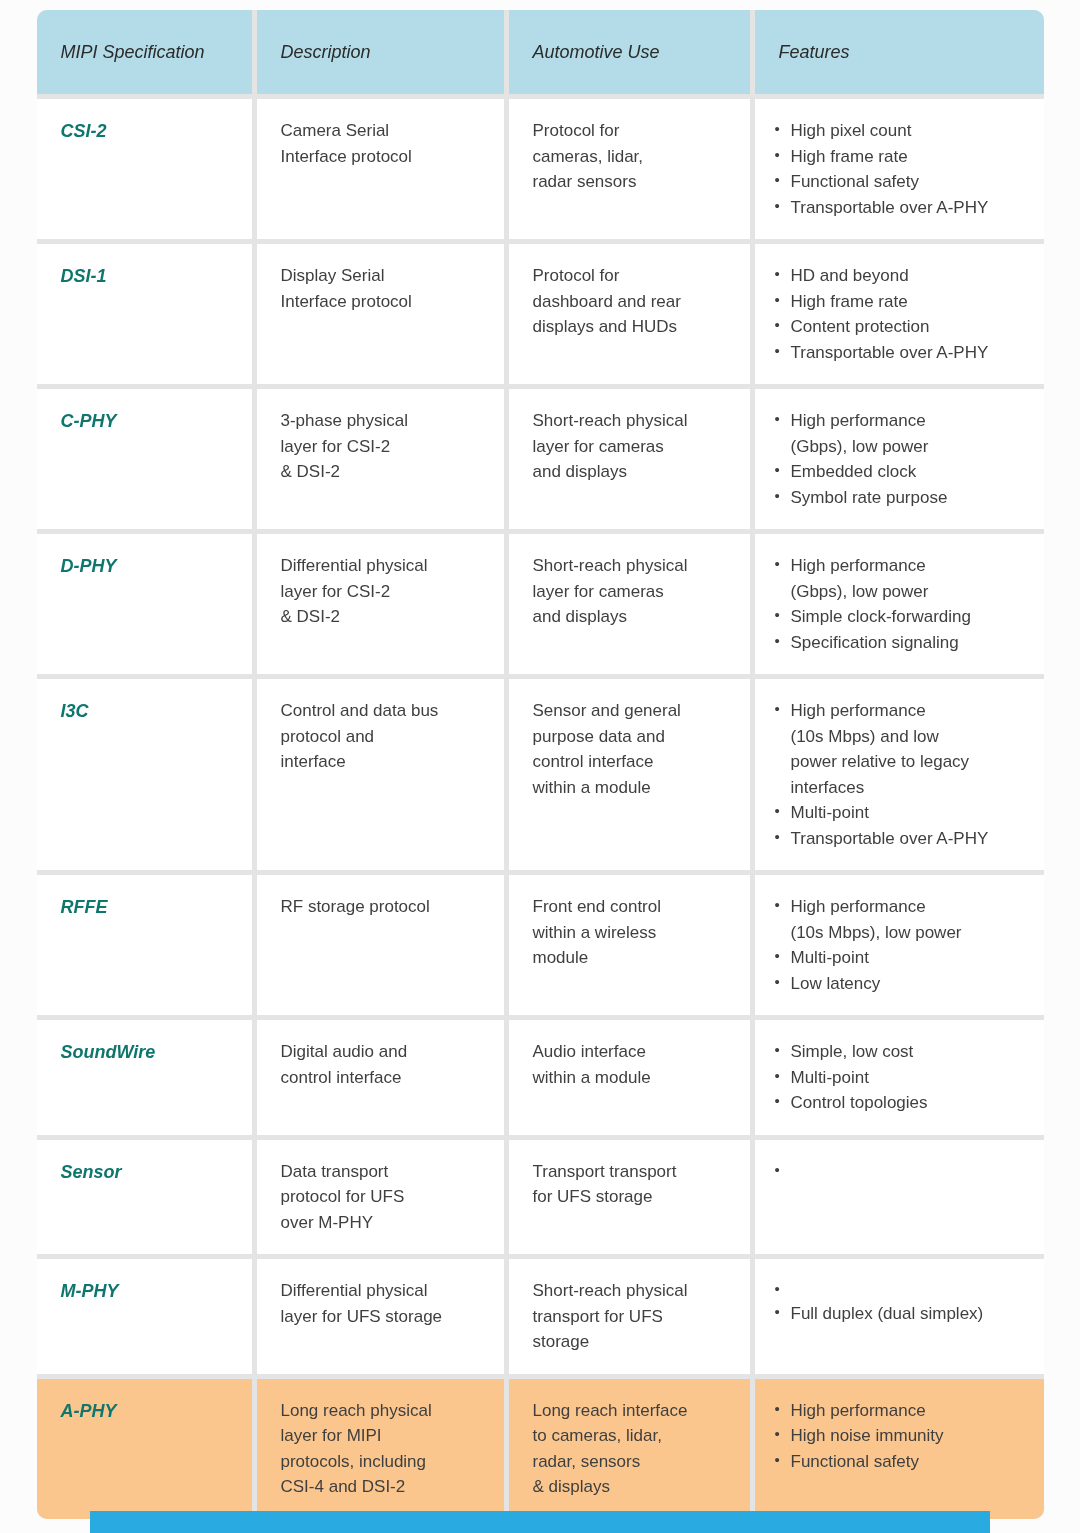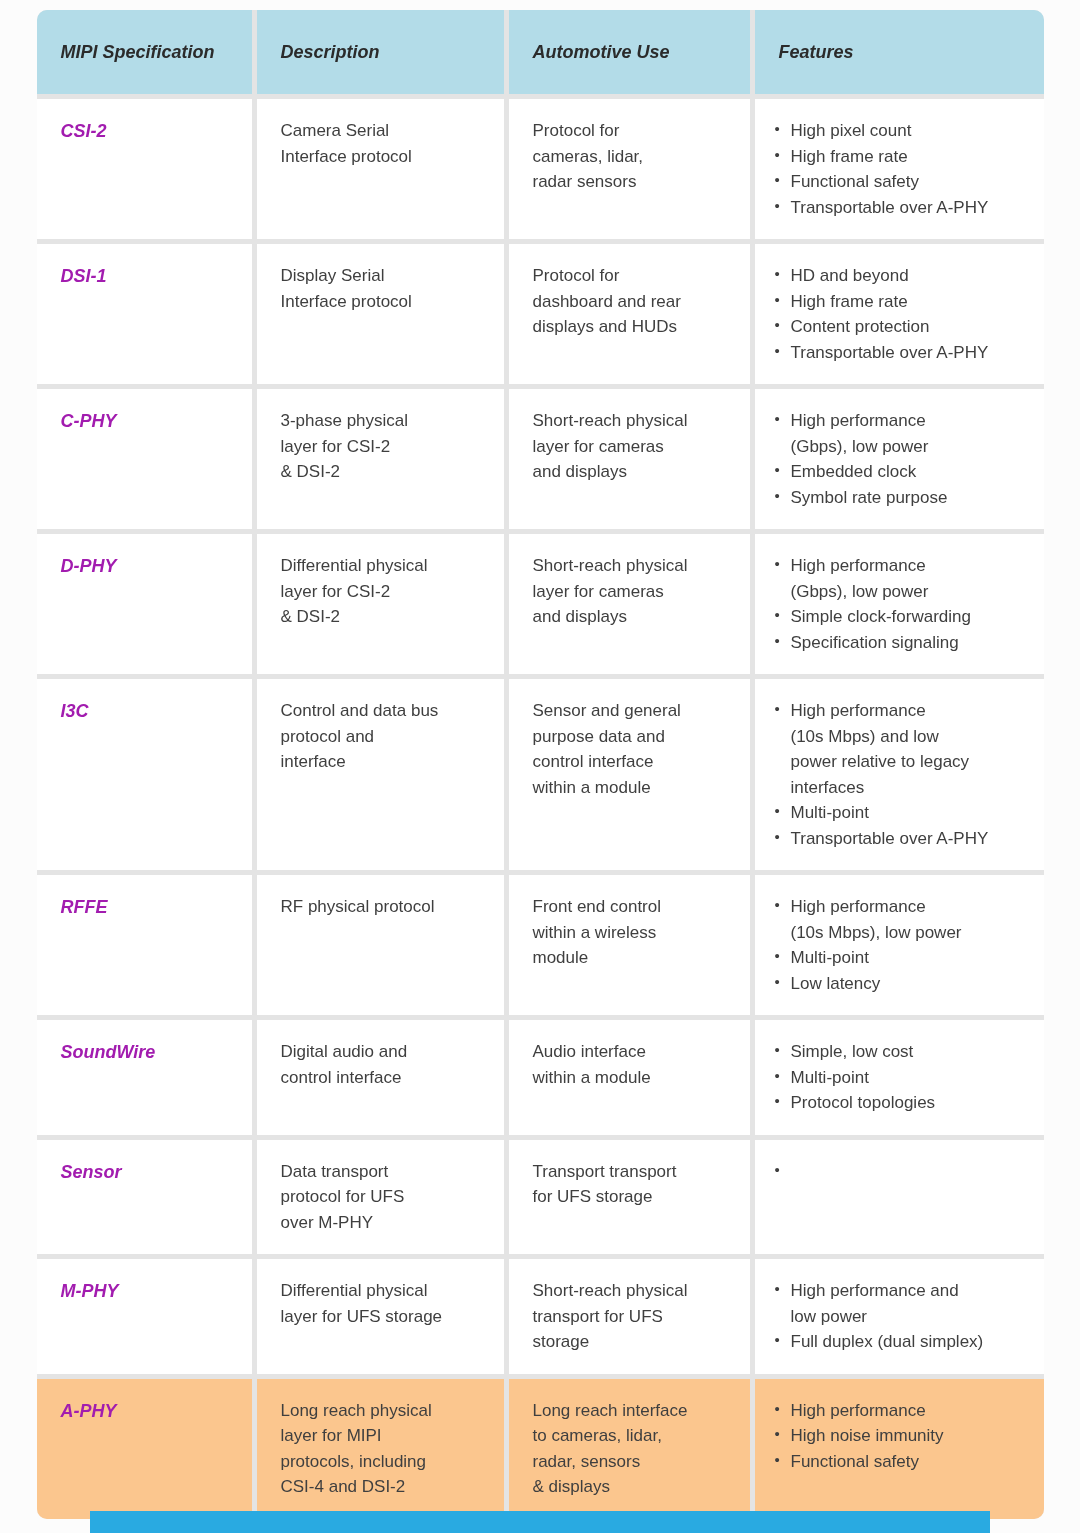--- a/index.html
+++ b/index.html
@@ -24,35 +24,35 @@
   .trow { display: contents; }
   .cell {
     background: var(--cell-bg, #ffffff);
     padding: 19px 18px 19px 24px;
     font-size: 17px;
     line-height: 1.5;
     color: var(--text, #3f3f3f);
   }
   .header-cell {
     background: var(--header-bg, #b3dce8);
-    font-weight: bold;
+    font-weight: normal;
     font-style: italic;
     font-size: 18px;
     color: #2b2b2b;
     display: flex;
     align-items: center;
     min-height: 84px;
     padding-top: 0;
     padding-bottom: 0;
   }
   .spec-cell {
     font-weight: bold;
     font-style: italic;
     font-size: 18px;
-    color: #a21caf;
+    color: #0f766e;
   }
   .pre { white-space: pre-line; }
   .cell.highlight { background: var(--highlight-bg, #fbc68e); }
   .features-cell { padding-left: 20px; }
   .bullet-item { display: flex; }
   .bullet {
     flex: 0 0 auto;
     width: 16px;
     font-size: 15px;
   }
@@ -205,21 +205,21 @@
         </div>
         <div class="bullet-item">
           <span class="bullet">•</span>
           <span class="bullet-text">Transportable over A-PHY</span>
         </div>
       </div>
   </div>
 
   <div class="trow">
     <div class="cell spec-cell">RFFE</div>
-    <div class="cell pre">RF physical protocol</div>
+    <div class="cell pre">RF storage protocol</div>
     <div class="cell pre">Front end control
 within a wireless
 module</div>
     <div class="cell features-cell">
         <div class="bullet-item">
           <span class="bullet">•</span>
           <span class="bullet-text">High performance
 (10s Mbps), low power</span>
         </div>
         <div class="bullet-item">
@@ -243,21 +243,21 @@
         <div class="bullet-item">
           <span class="bullet">•</span>
           <span class="bullet-text">Simple, low cost</span>
         </div>
         <div class="bullet-item">
           <span class="bullet">•</span>
           <span class="bullet-text">Multi-point</span>
         </div>
         <div class="bullet-item">
           <span class="bullet">•</span>
-          <span class="bullet-text">Protocol topologies</span>
+          <span class="bullet-text">Control topologies</span>
         </div>
       </div>
   </div>
 
   <div class="trow">
     <div class="cell spec-cell">Sensor</div>
     <div class="cell pre">Data transport
 protocol for UFS
 over M-PHY</div>
     <div class="cell pre">Transport transport
@@ -272,22 +272,20 @@
   <div class="trow">
     <div class="cell spec-cell">M-PHY</div>
     <div class="cell pre">Differential physical
 layer for UFS storage</div>
     <div class="cell pre">Short-reach physical
 transport for UFS
 storage</div>
     <div class="cell features-cell">
         <div class="bullet-item">
           <span class="bullet">•</span>
-          <span class="bullet-text">High performance and
-low power</span>
         </div>
         <div class="bullet-item">
           <span class="bullet">•</span>
           <span class="bullet-text">Full duplex (dual simplex)</span>
         </div>
       </div>
   </div>
 
   <div class="trow">
     <div class="cell spec-cell highlight">A-PHY</div>

